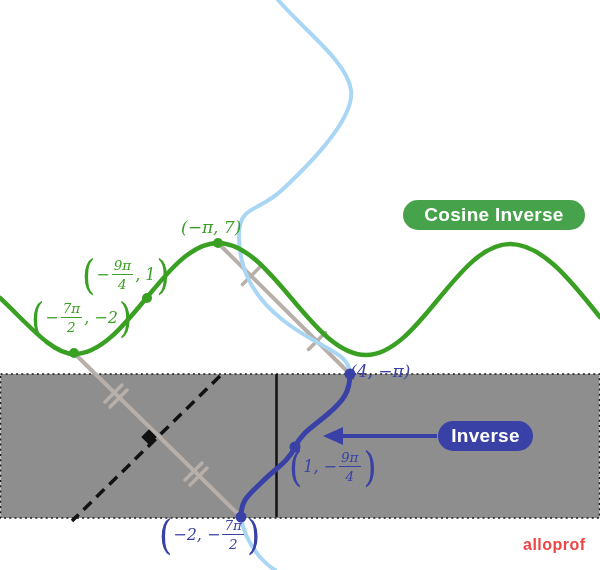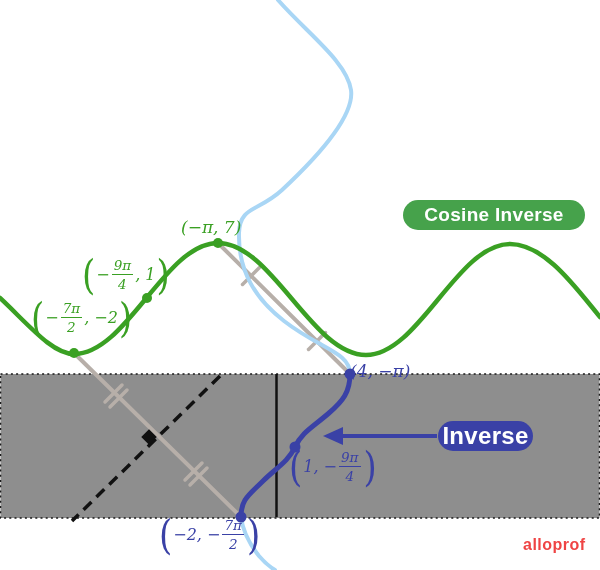--- a/index.html
+++ b/index.html
@@ -37,21 +37,21 @@
   .frac{display:inline-flex;flex-direction:column;align-items:center;
         font-size:13.5px;line-height:1.2;margin:0 1px;}
   .frac .num{padding:0 2px 1px 2px;}
   .frac .fbar{height:0;border-top:1.6px solid currentColor;align-self:stretch;}
   .frac .den{padding-top:1px;}
 
   
   .badge{position:absolute;display:flex;align-items:center;justify-content:center;
          color:#ffffff;font-weight:bold;border-radius:16px;letter-spacing:.3px;}
   #badge-cos{left:403px;top:200px;width:182px;height:30px;background:#46a24b;font-size:19px;}
-  #badge-inv{left:438px;top:421px;width:95px;height:30px;background:#3a41a6;font-size:24px;}
+  #badge-inv{left:438px;top:421px;width:95px;height:30px;background:#3a41a6;font-size:19px;}
 
   .watermark{position:absolute;left:523px;top:536px;color:#ef4444;
              font-weight:bold;font-size:16px;letter-spacing:.5px;}
 </style>
 </head>
 <body>
 
 <div class="stage">
 
   <svg width="600" height="570" viewBox="0 0 600 570">

